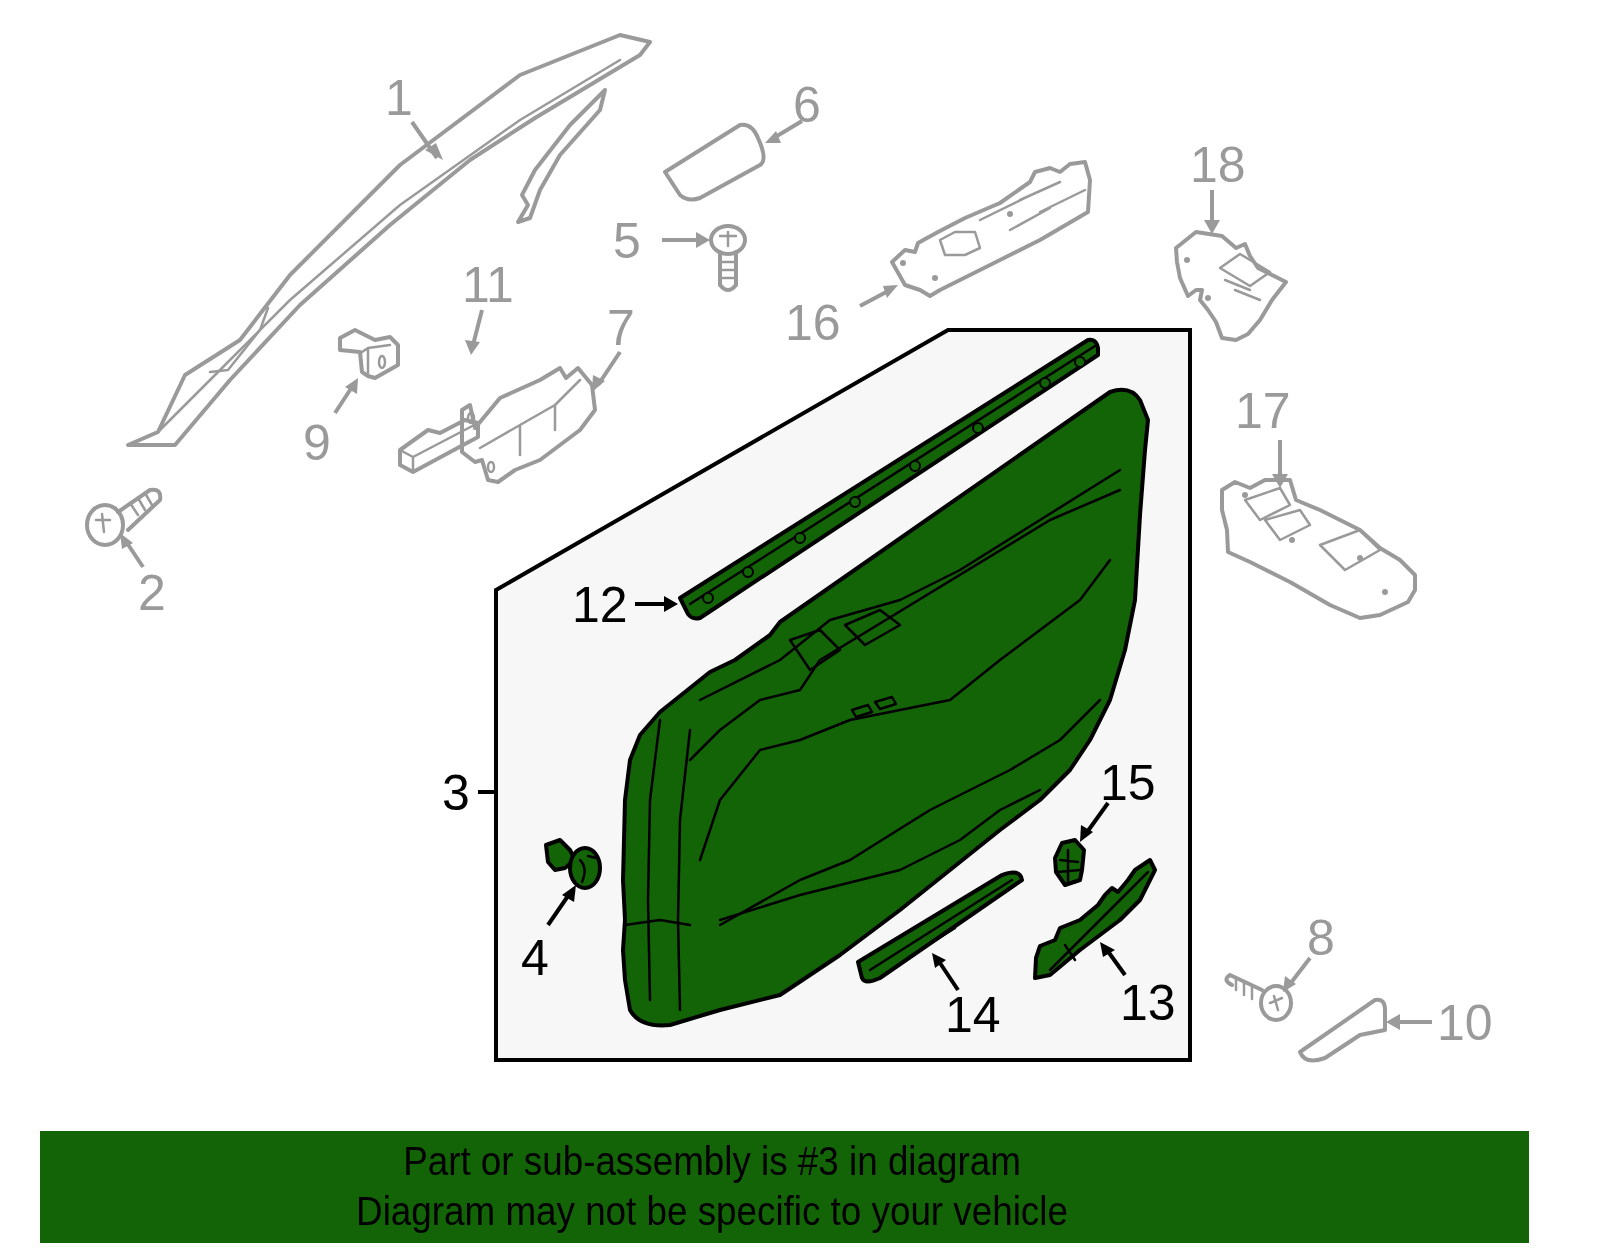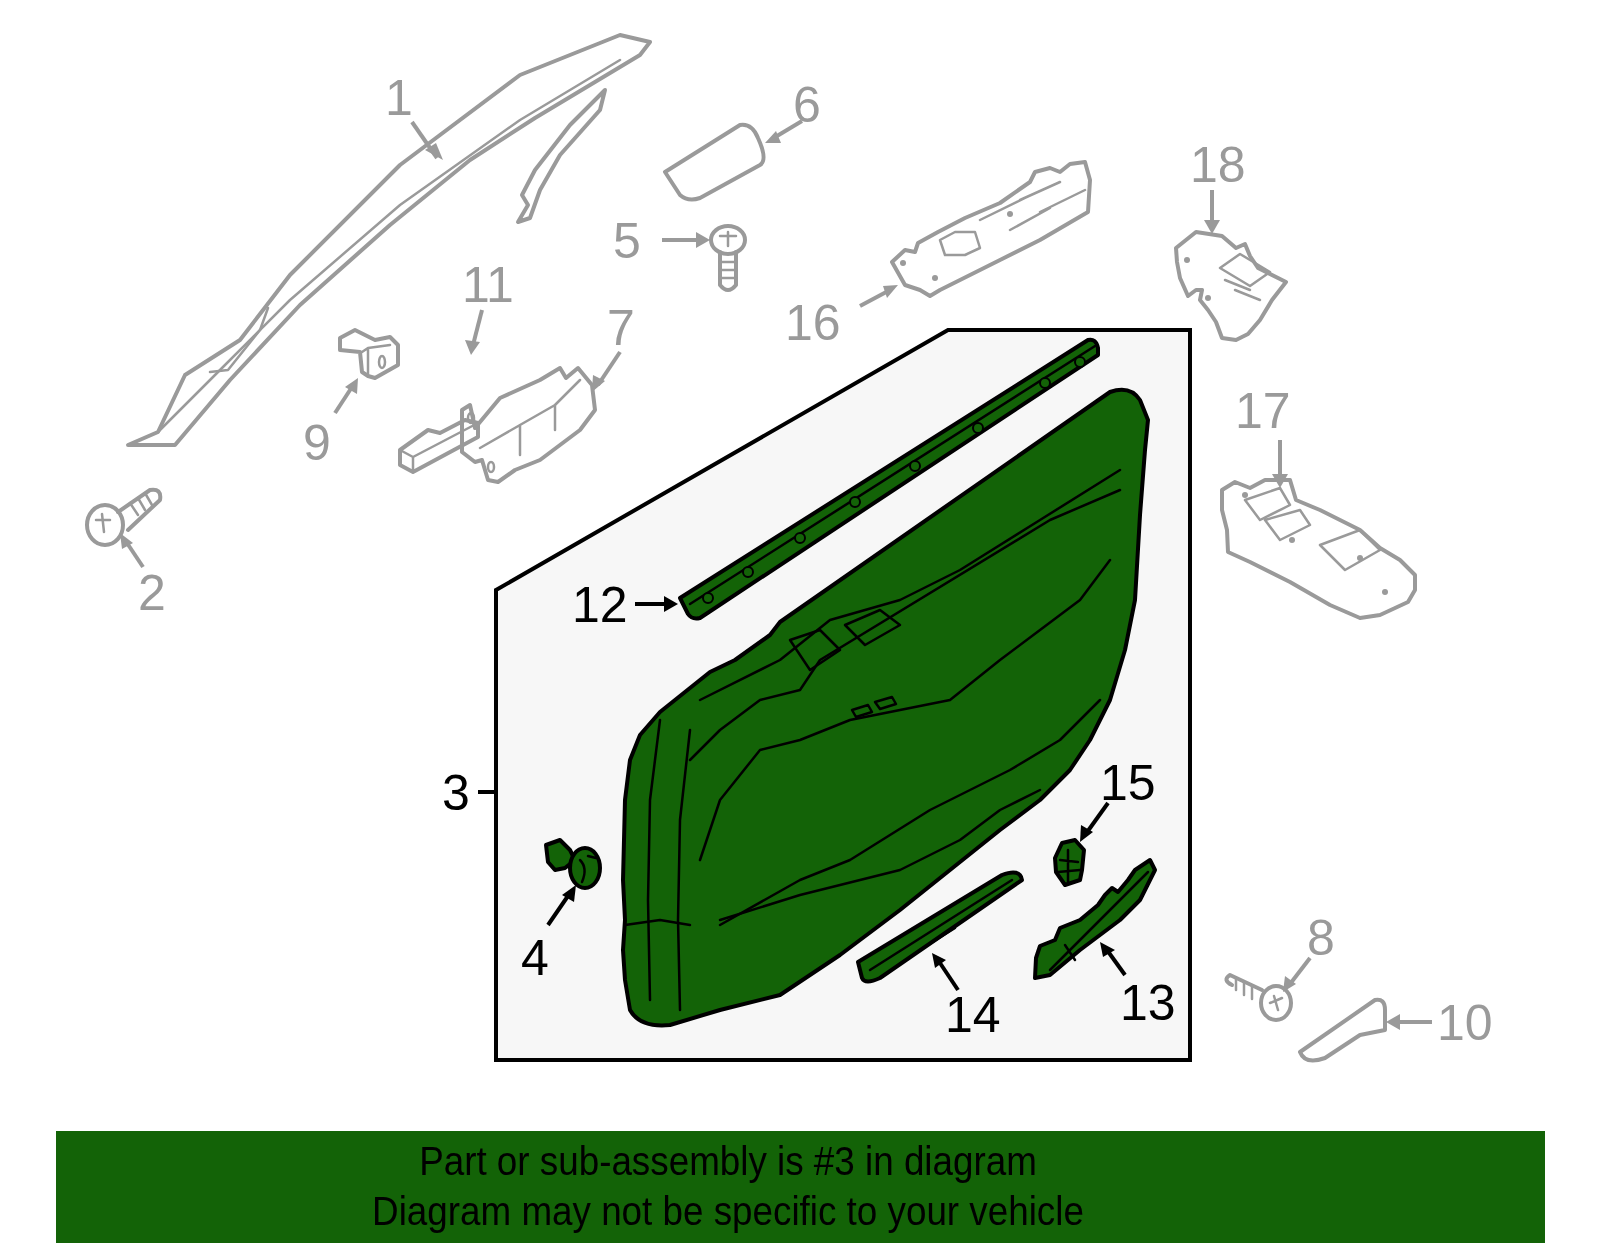--- a/index.html
+++ b/index.html
@@ -9,21 +9,21 @@
   .gray { fill: none; stroke: #9a9a9a; stroke-width: 4; stroke-linejoin: round; stroke-linecap: round; }
   .gray-thin { fill: none; stroke: #9a9a9a; stroke-width: 2.5; stroke-linejoin: round; stroke-linecap: round; }
   .gfill { fill: #ffffff; stroke: #9a9a9a; stroke-width: 4; stroke-linejoin: round; }
   .grn { fill: #136307; stroke: #000; stroke-width: 4; stroke-linejoin: round; stroke-linecap: round; }
   .grn-line { fill: none; stroke: #000; stroke-width: 2.5; stroke-linejoin: round; stroke-linecap: round; }
   .callout-gray { fill: #9a9a9a; font-family: "Liberation Sans", sans-serif; font-size: 50px; }
   .callout-black { fill: #000; font-family: "Liberation Sans", sans-serif; font-size: 50px; }
   .arrow-gray { stroke: #9a9a9a; stroke-width: 4; fill: none; }
   .arrow-black { stroke: #000; stroke-width: 4; fill: none; }
   #banner { position: absolute; left: 40px; top: 1131px; width: 1489px; height: 112px;
-            background: #136307; text-align: center; margin-left: 16px; }
+            background: #136307; text-align: center; }
   #banner .line { font-family: "Liberation Sans", sans-serif; font-size: 40px; color: #000;
                   line-height: 50px; transform: scaleX(0.92); }
   #banner .line1 { position: absolute; left: 0; right: 145px; top: 5px; }
   #banner .line2 { position: absolute; left: 0; right: 145px; top: 55px; }
 </style>
 </head>
 <body>
 
 <svg id="diagram" viewBox="0 0 1600 1249" xmlns="http://www.w3.org/2000/svg">
 

